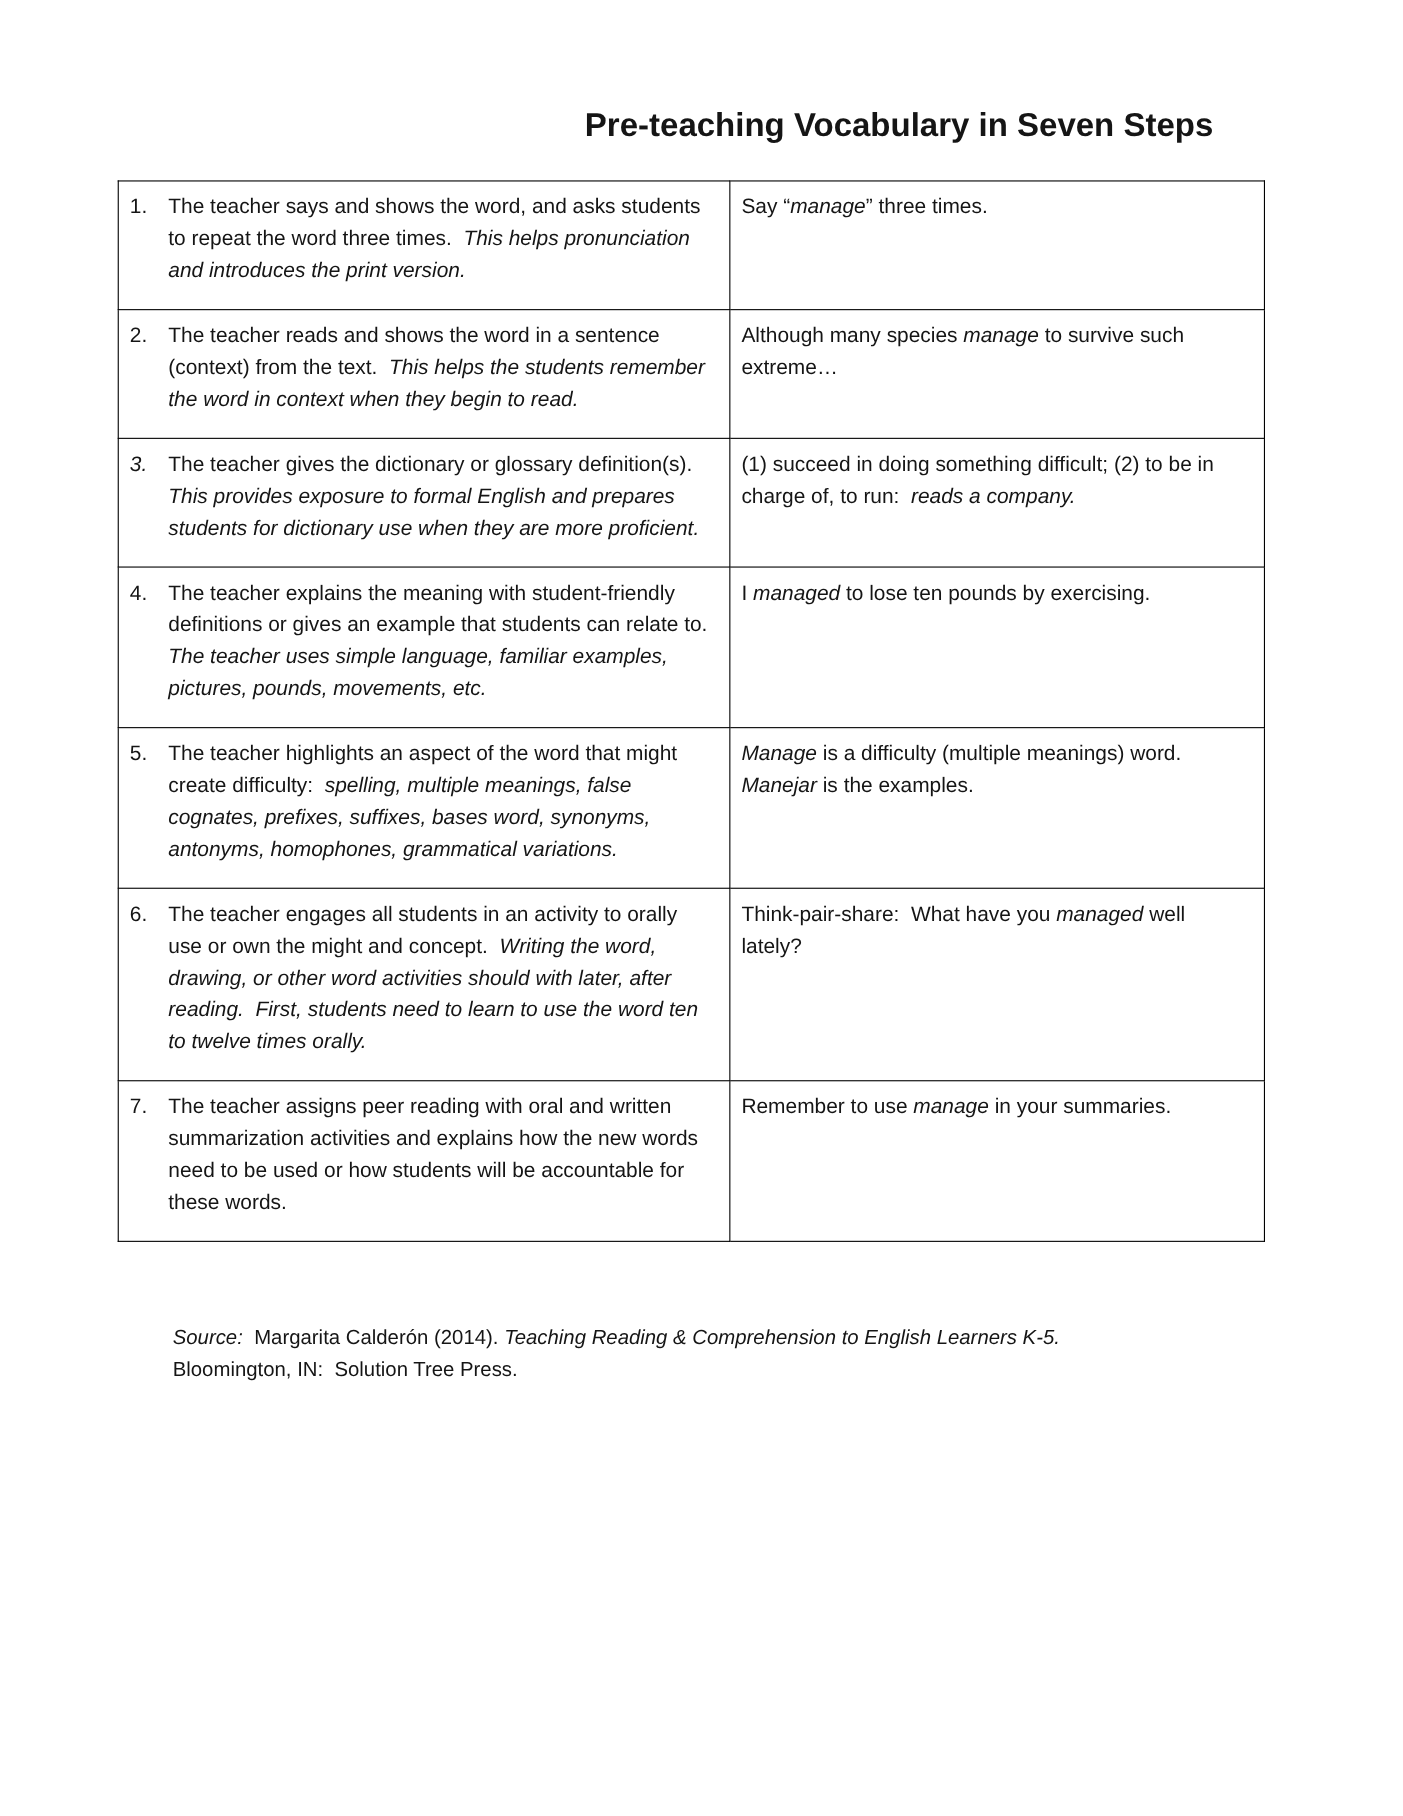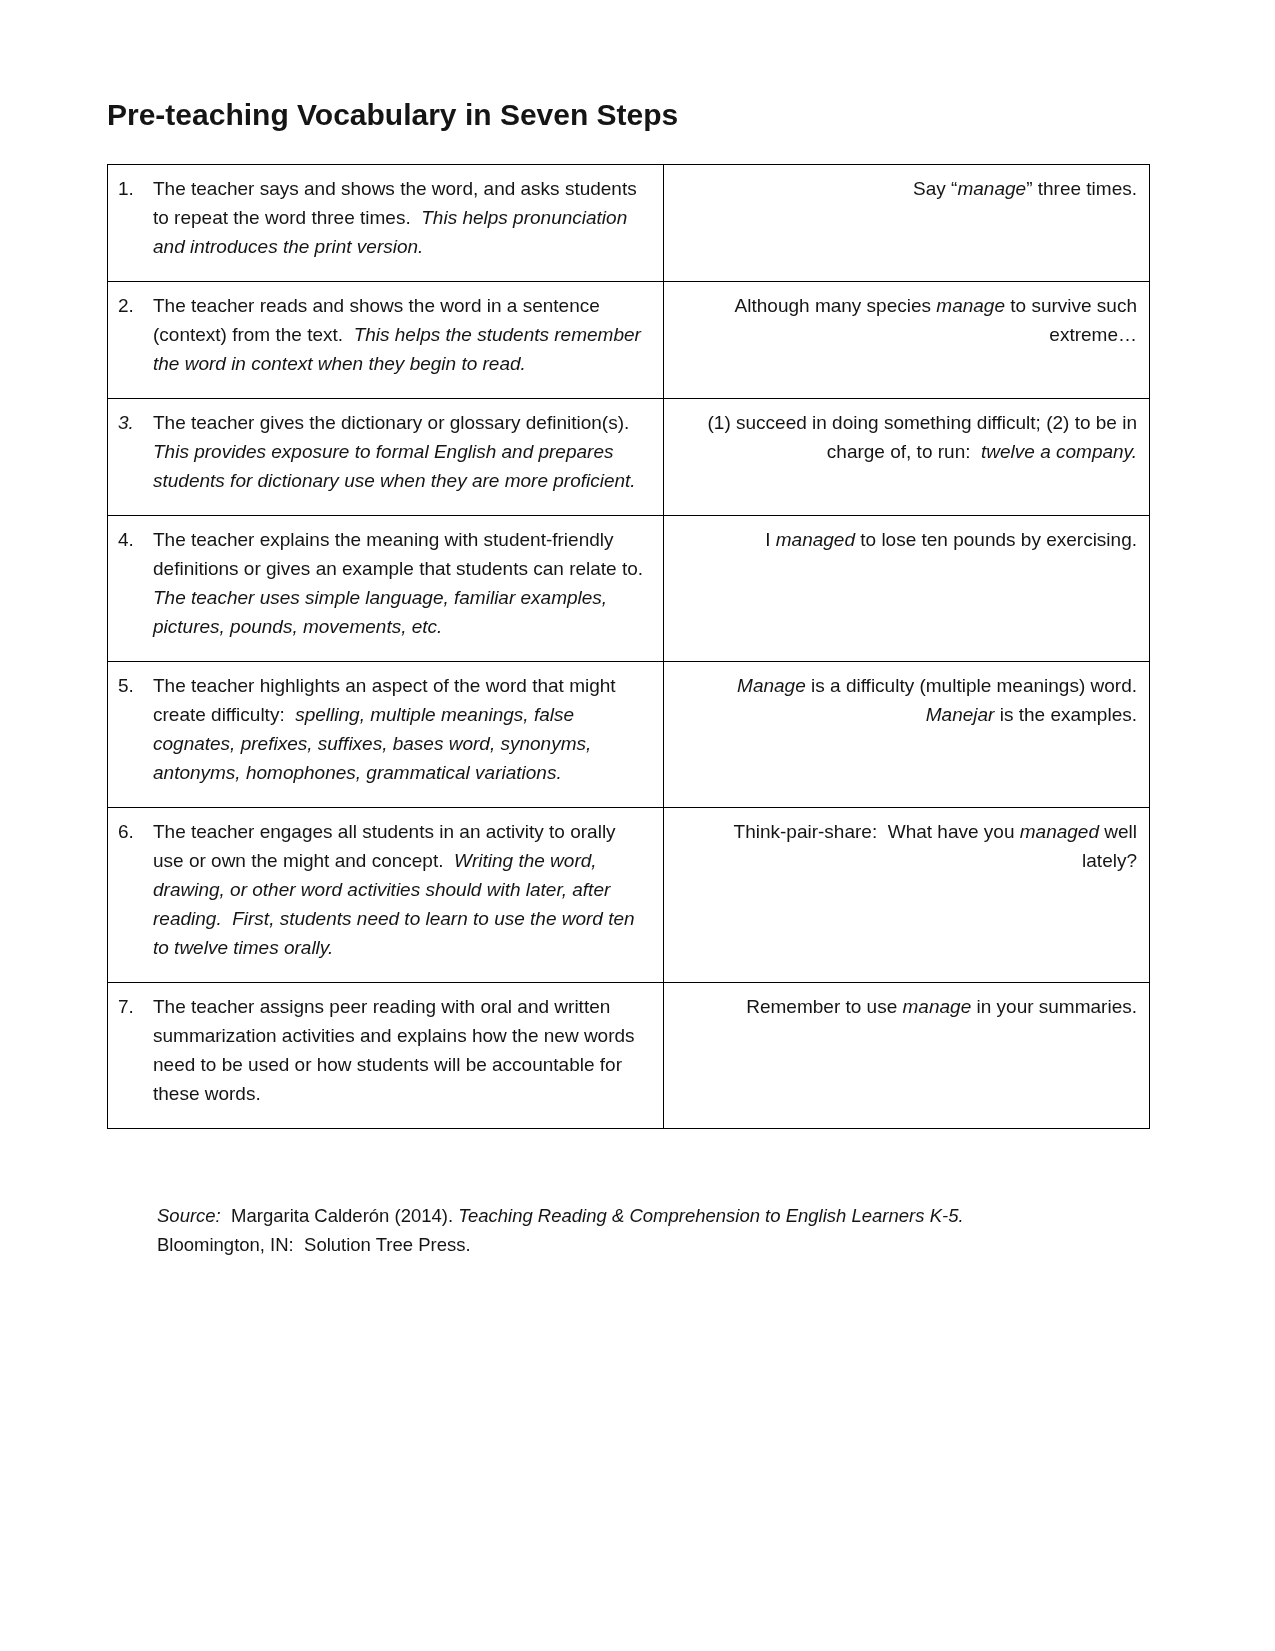--- a/index.html
+++ b/index.html
@@ -11,21 +11,21 @@
   }
   .page {
     width: 1275px;
     min-height: 1651px;
     box-sizing: border-box;
     padding: 98px 0 60px 107px;
     background: #ffffff;
   }
   .title-wrap {
     width: 996px;
-    text-align: left;
+    text-align: right;
     margin: 0 0 32px 0;
   }
   .title {
     font-size: 30px;
     font-weight: bold;
     margin: 0;
     letter-spacing: 0px;
   }
   table.vocab {
     border-collapse: collapse;
@@ -33,21 +33,21 @@
     table-layout: fixed;
   }
   table.vocab td {
     border: 1px solid #000000;
     vertical-align: top;
     padding: 9px 12px 20px 10px;
     font-size: 19px;
     line-height: 29px;
   }
   td.left-cell { width: 533px; }
-  td.right-cell { width: 463px; text-align: right; }
+  td.right-cell { width: 463px; }
   .left-inner { display: flex; }
   .num {
     flex: 0 0 35px;
     white-space: pre;
   }
   .cell-text {
     flex: 1;
     white-space: pre-wrap;
   }
   .right-text {
@@ -95,21 +95,21 @@
           </td>
         </tr>
         <tr>
           <td class="left-cell">
             <div class="left-inner">
               <span class="num it">3.</span>
               <div class="cell-text"><span>The teacher gives the dictionary or glossary definition(s).  </span><span class="it">This provides exposure to formal English and prepares students for dictionary use when they are more proficient.</span></div>
             </div>
           </td>
           <td class="right-cell">
-            <div class="right-text"><span>(1) succeed in doing something difficult; (2) to be in charge of, to run:  </span><span class="it">twelve a company.</span></div>
+            <div class="right-text"><span>(1) succeed in doing something difficult; (2) to be in charge of, to run:  </span><span class="it">reads a company.</span></div>
           </td>
         </tr>
         <tr>
           <td class="left-cell">
             <div class="left-inner">
               <span class="num">4.</span>
               <div class="cell-text"><span>The teacher explains the meaning with student-friendly definitions or gives an example that students can relate to.  </span><span class="it">The teacher uses simple language, familiar examples, pictures, pounds, movements, etc.</span></div>
             </div>
           </td>
           <td class="right-cell">

